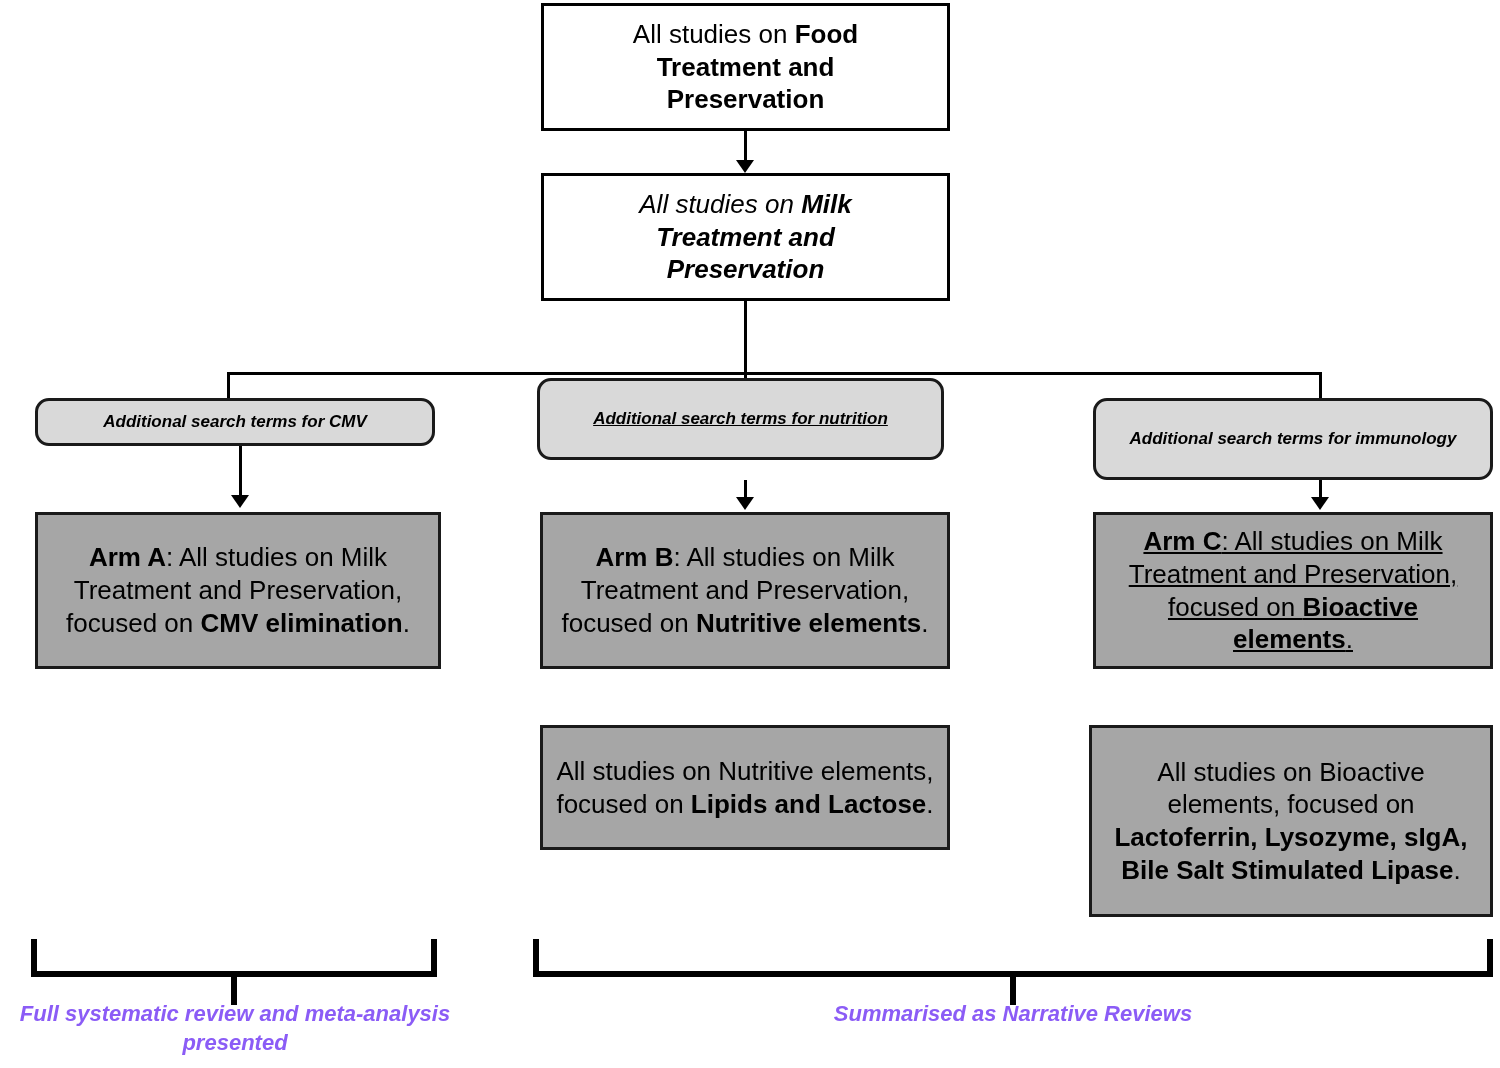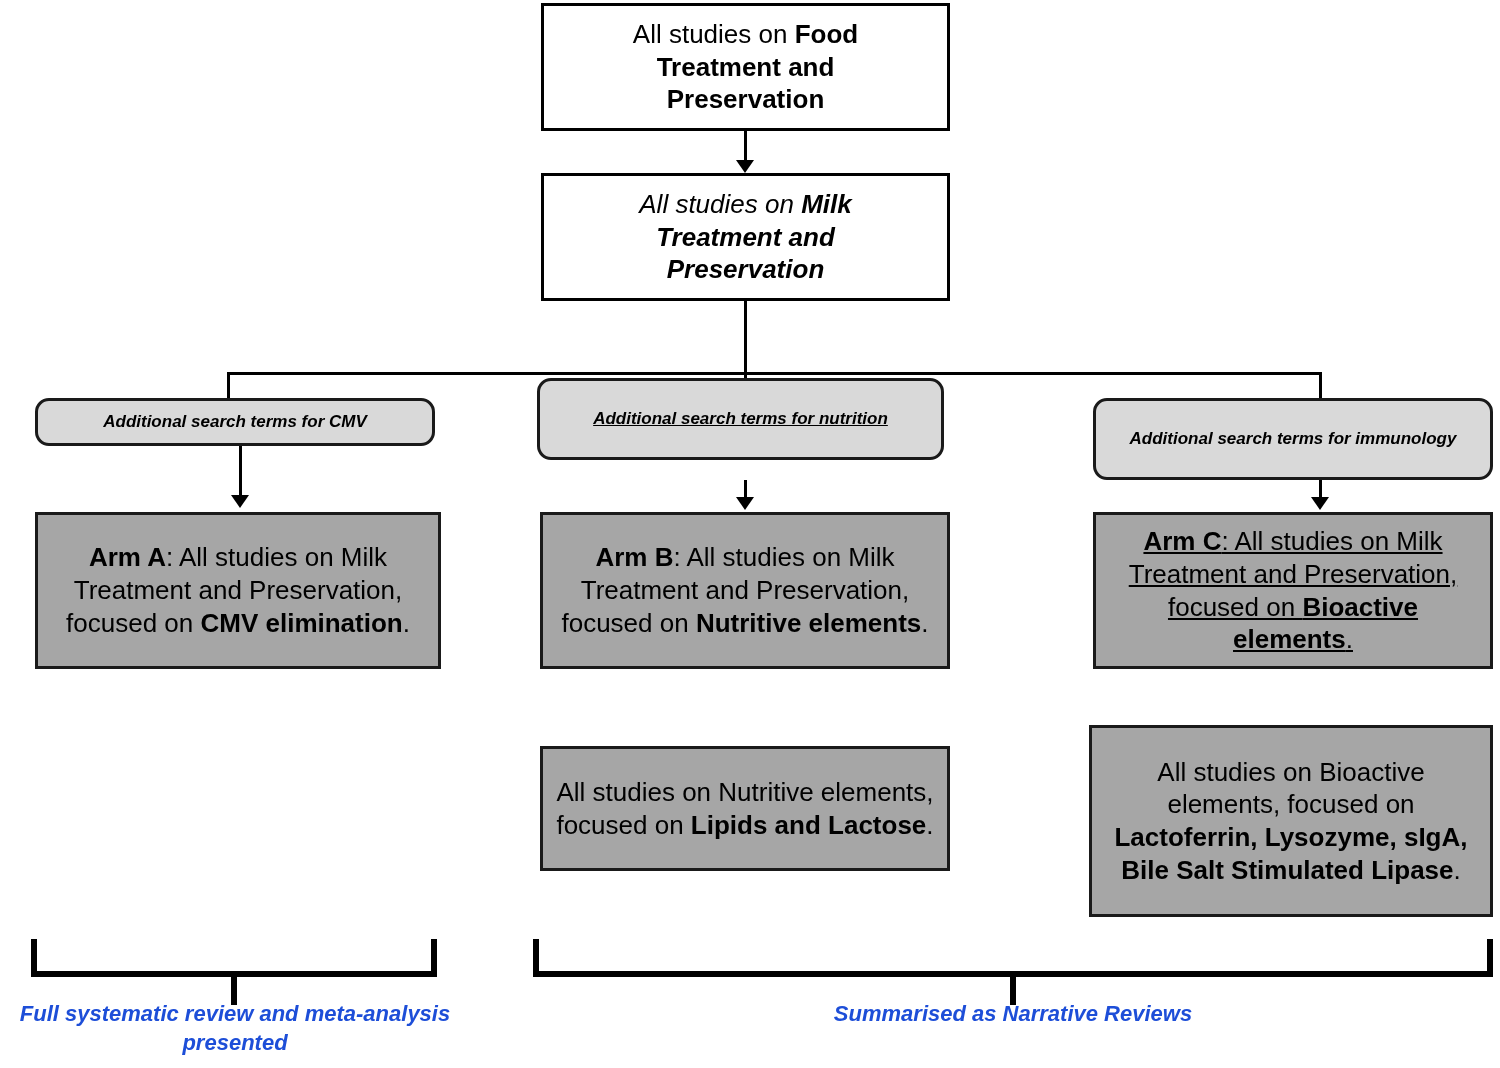--- a/index.html
+++ b/index.html
@@ -108,21 +108,21 @@
     margin-left: -3px;
   }
   .bracket.up .leg { top: -32px; }
 
   .caption {
     position: absolute;
     text-align: center;
     font-style: italic;
     font-weight: bold;
     font-size: 22px;
-    color: #1d4ed8;
+    color: #8b5cf6;
     line-height: 1.3;
   }
 </style>
 </head>
 <body>
 
 <div id="canvas">
 
   <div class="node node-white" style="left:541px; top:3px; width:409px; height:128px;">
     <div class="txt">
@@ -183,21 +183,21 @@
       <b>Arm B</b><span>: All studies on Milk Treatment and Preservation, focused on </span><b>Nutritive elements</b><span>.</span>
     </div>
   </div>
 
   <div class="node node-dark" style="left:1093px; top:512px; width:400px; height:157px;text-decoration:underline;">
     <div class="txt">
       <b>Arm C</b><span>: All studies on Milk Treatment and Preservation, focused on </span><b>Bioactive elements</b><span>.</span>
     </div>
   </div>
 
-  <div class="node node-dark" style="left:540px; top:746px; width:410px; height:125px;">
+  <div class="node node-dark" style="left:540px; top:725px; width:410px; height:125px;">
     <div class="txt">
       <span>All studies on Nutritive elements, focused on </span><b>Lipids and Lactose</b><span>.</span>
     </div>
   </div>
 
   <div class="node node-dark" style="left:1089px; top:725px; width:404px; height:192px;">
     <div class="txt">
       <span>All studies on Bioactive elements, focused on </span><b>Lactoferrin, Lysozyme, sIgA, Bile Salt Stimulated Lipase</b><span>.</span>
     </div>
   </div>

